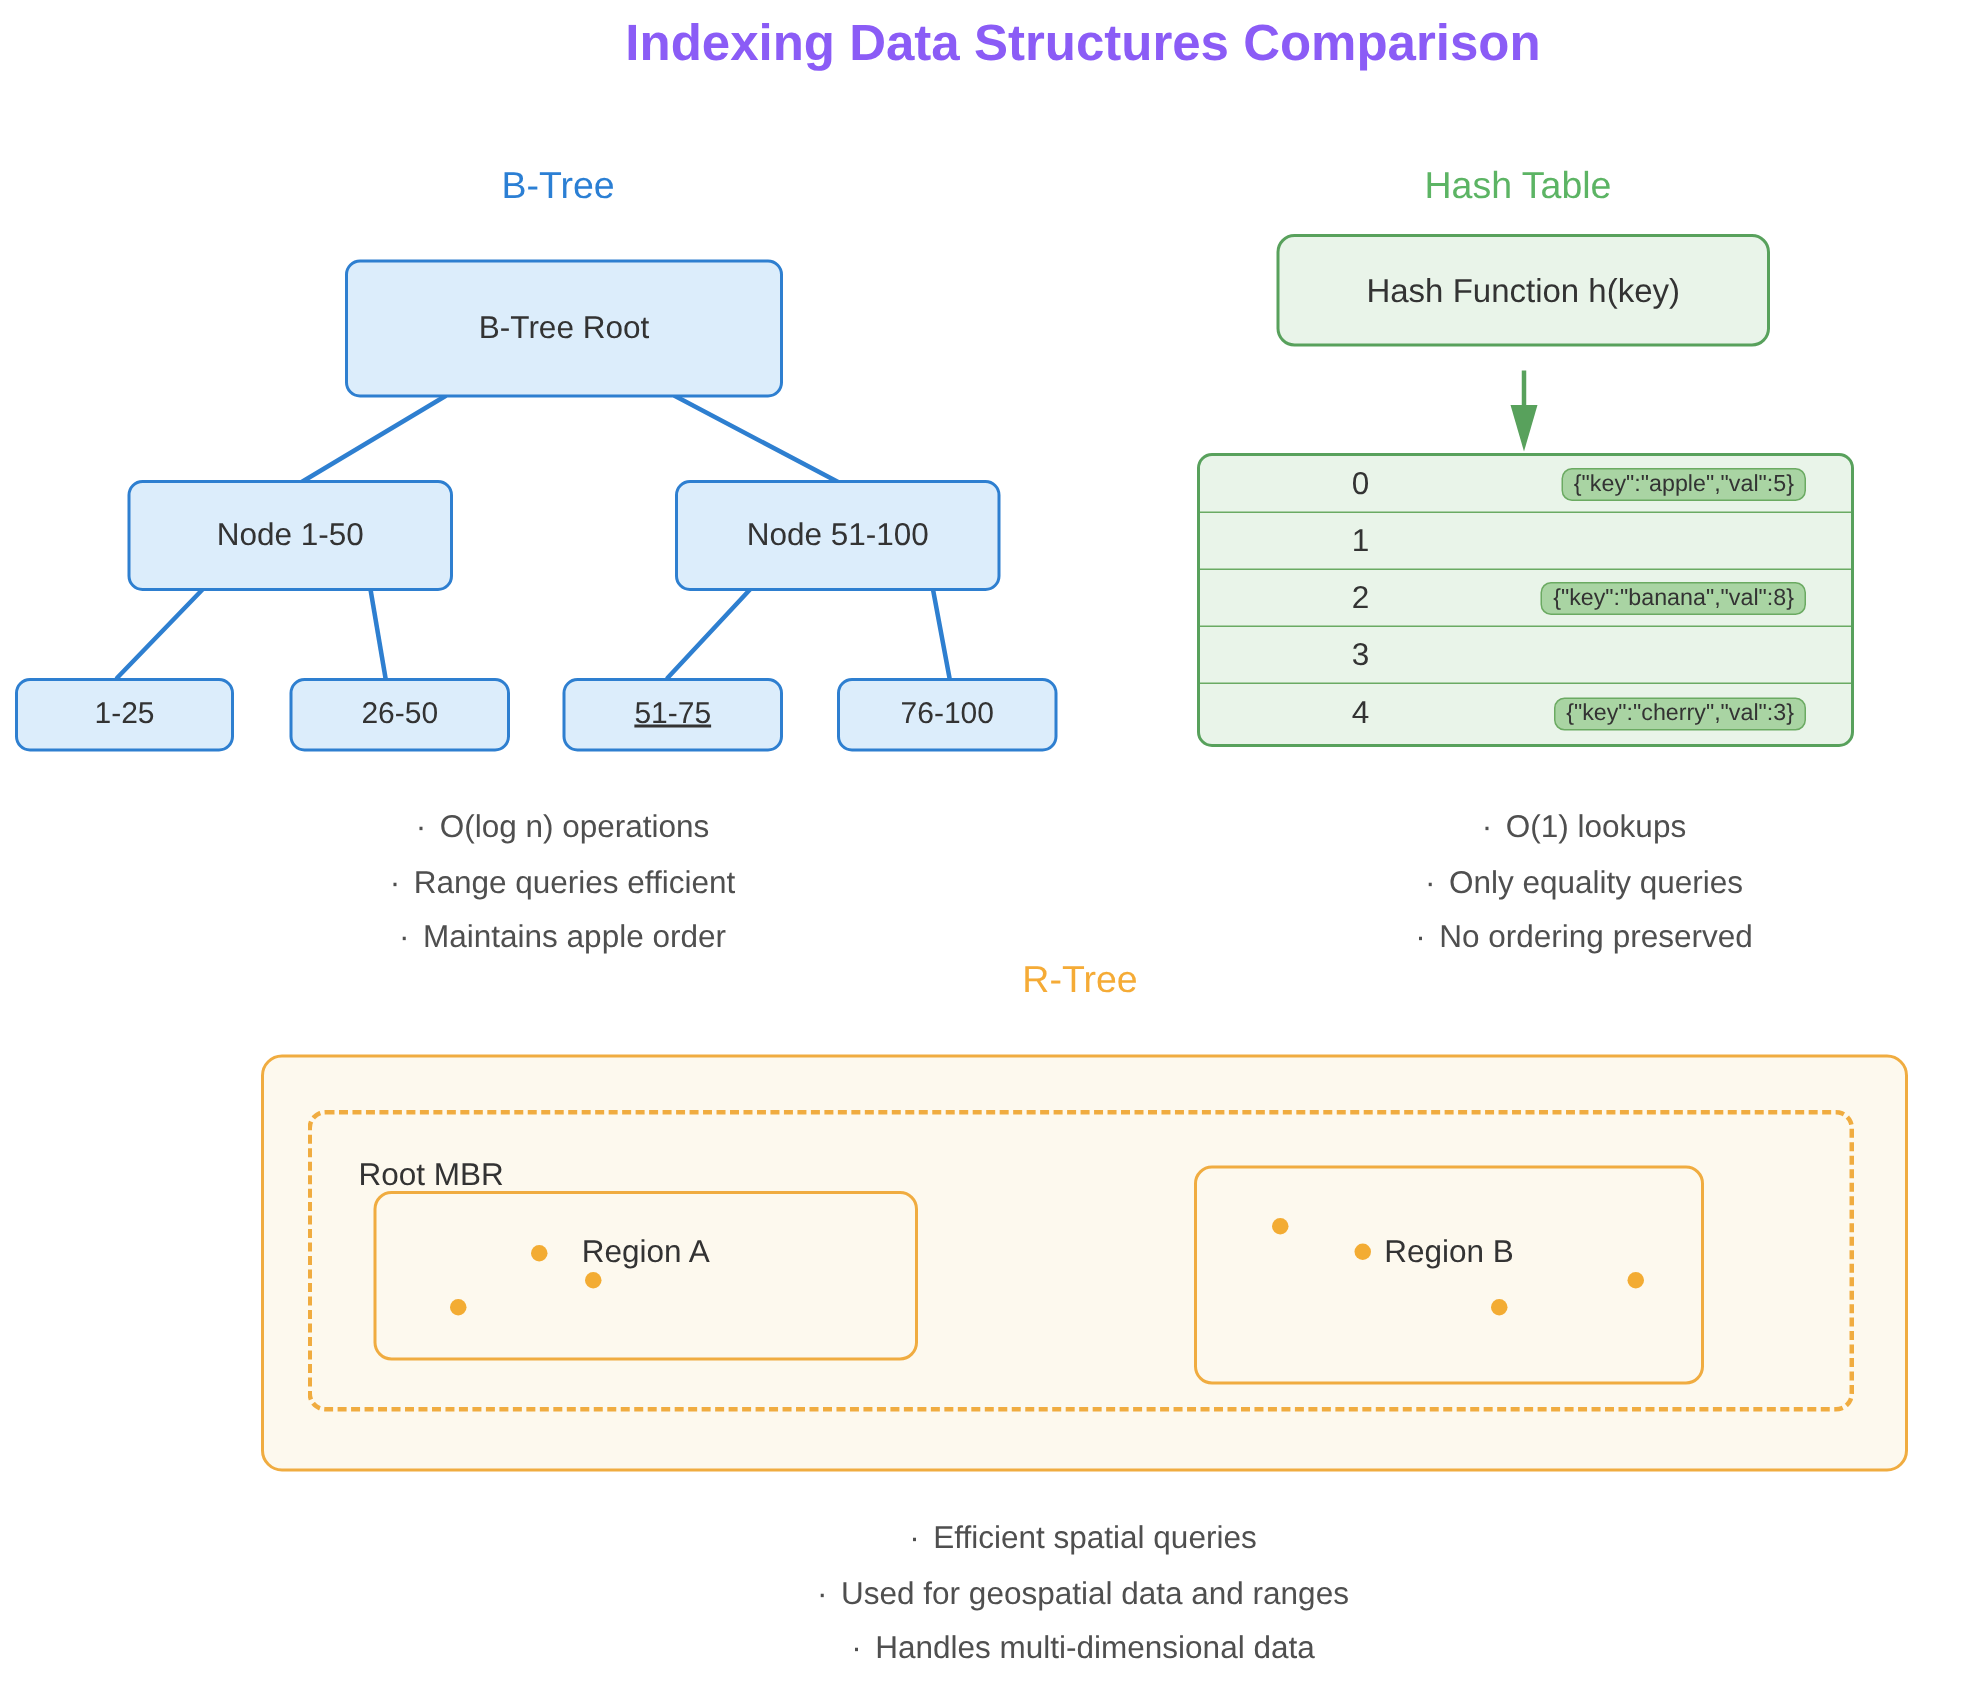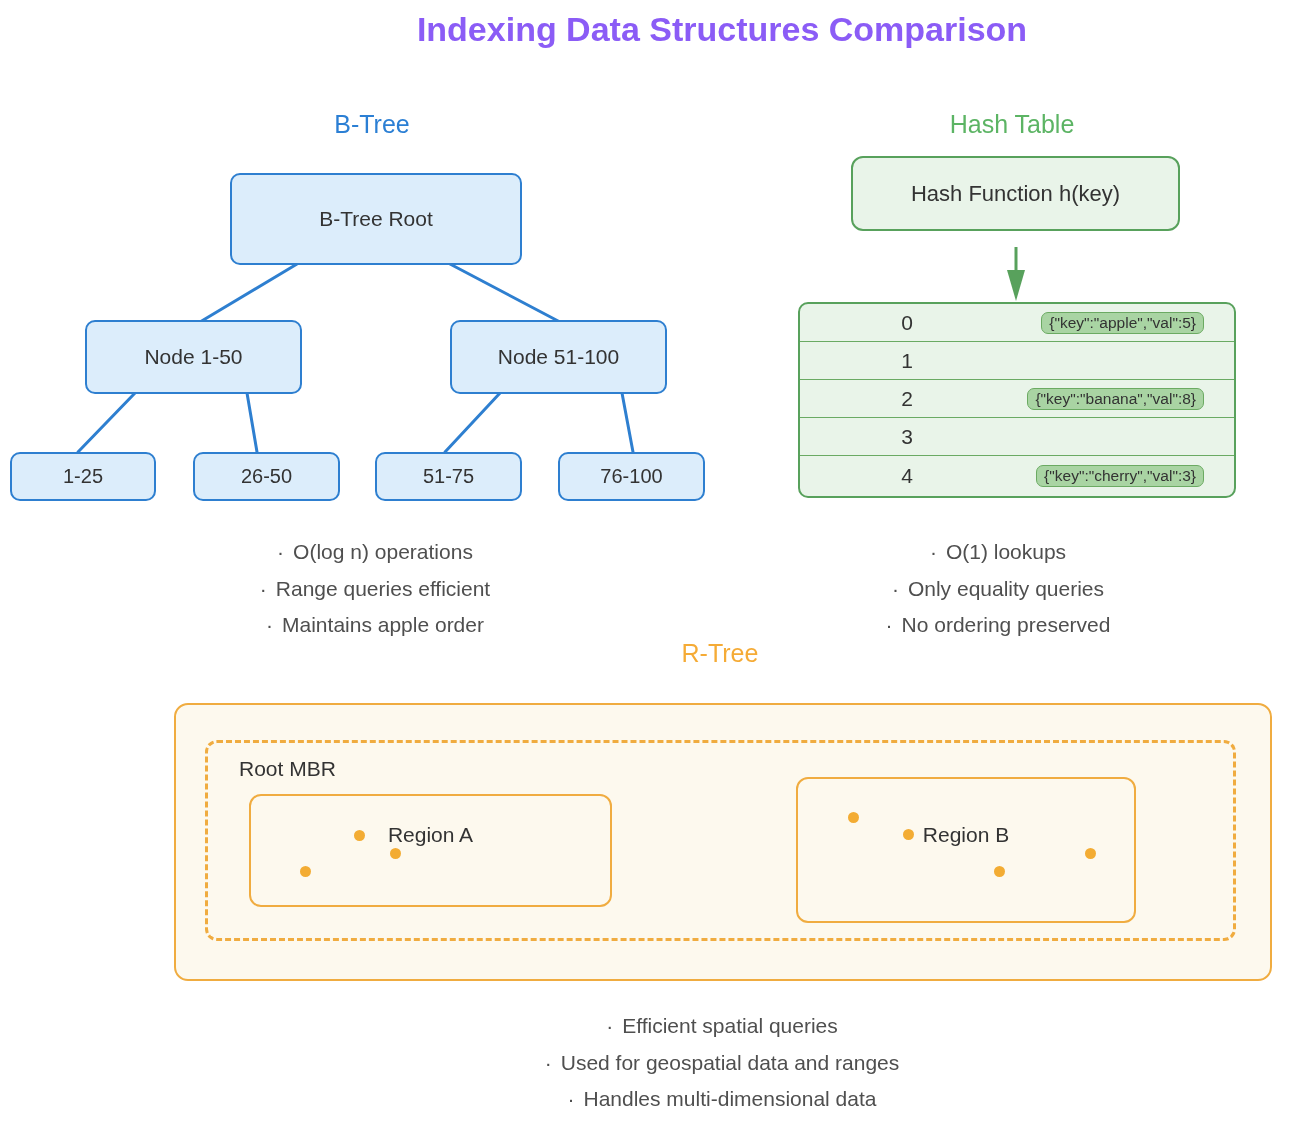--- a/index.html
+++ b/index.html
@@ -18,21 +18,21 @@
   
   .bbox{position:absolute;box-sizing:border-box;background:#dcedfb;border:2.5px solid #2e7fd0;
     border-radius:10px;display:flex;align-items:center;justify-content:center;
     color:#333;font-size:21px;white-space:nowrap;}
   .bbox.root{left:230px;top:173px;width:292px;height:92px;}
   .bbox.n0{left:85px;top:320px;width:217px;height:74px;}
   .bbox.n1{left:450px;top:320px;width:217px;height:74px;}
   .bbox.leaf{height:49px;font-size:20px;}
   .bbox.l0{left:10px;top:452px;width:146px;}
   .bbox.l1{left:193px;top:452px;width:147px;}
-  .bbox.l2{left:375px;top:452px;width:147px;}
+  .bbox.l2{left:375px;top:452px;width:147px;text-decoration:underline;}
   .bbox.l3{left:558px;top:452px;width:147px;}
 
   
   .hash-fn{position:absolute;left:851px;top:156px;width:329px;height:75px;box-sizing:border-box;
     background:#e9f4e9;border:2.5px solid #58a15c;border-radius:12px;
     display:flex;align-items:center;justify-content:center;font-size:22px;color:#333;white-space:nowrap;}
 
   
   .hash-table{position:absolute;left:798px;top:302px;width:438px;height:196px;box-sizing:border-box;
     background:#e9f4e9;border:2.5px solid #58a15c;border-radius:10px;
@@ -43,29 +43,29 @@
     align-items:center;justify-content:center;font-size:21px;color:#333;}
   .hval{position:absolute;right:30px;top:50%;transform:translateY(-50%);
     background:#a9d4a3;border:1.5px solid #6baa62;border-radius:7px;
     padding:1px 7px;font-size:15.5px;color:#333;white-space:nowrap;}
 
   
   .bullets{position:absolute;transform:translateX(-50%);text-align:center;
     font-size:21px;color:#4f4f4f;line-height:36.5px;white-space:nowrap;}
   .bullets .bullet-line::before{content:"·";margin-right:9px;}
   .btree-bullets{left:375px;top:534px;}
-  .hash-bullets{left:998px;top:534px;}
+  .hash-bullets{left:1056px;top:534px;}
   .rtree-bullets{left:722px;top:1008px;}
 
   
   .rtree-outer{position:absolute;left:174px;top:703px;width:1098px;height:278px;box-sizing:border-box;
     background:#fdf9ee;border:2px solid #f0ac40;border-radius:14px;}
   .root-mbr{position:absolute;left:205px;top:740px;width:1031px;height:201px;box-sizing:border-box;
     border:3.5px dashed #f0ac40;border-radius:12px;}
-  .mbr-label{position:absolute;left:31px;top:14px;font-size:21px;color:#333;white-space:nowrap;}
+  .mbr-label{position:absolute;left:31px;top:29px;font-size:21px;color:#333;white-space:nowrap;}
   .region{position:absolute;box-sizing:border-box;border:2.5px solid #f0ac40;border-radius:12px;background:transparent;text-decoration:underline;}
   .region-a{left:249px;top:794px;width:363px;height:113px;}
   .region-b{left:796px;top:777px;width:340px;height:146px;}
   .region-label{position:absolute;left:0;right:0;text-align:center;font-size:21px;color:#333;white-space:nowrap;}
   .region-a .region-label{top:27px;}
   .region-b .region-label{top:44px;}
   .dot{position:absolute;width:11px;height:11px;border-radius:50%;background:#f3ac33;}
 </style>
 </head>
 <body>

